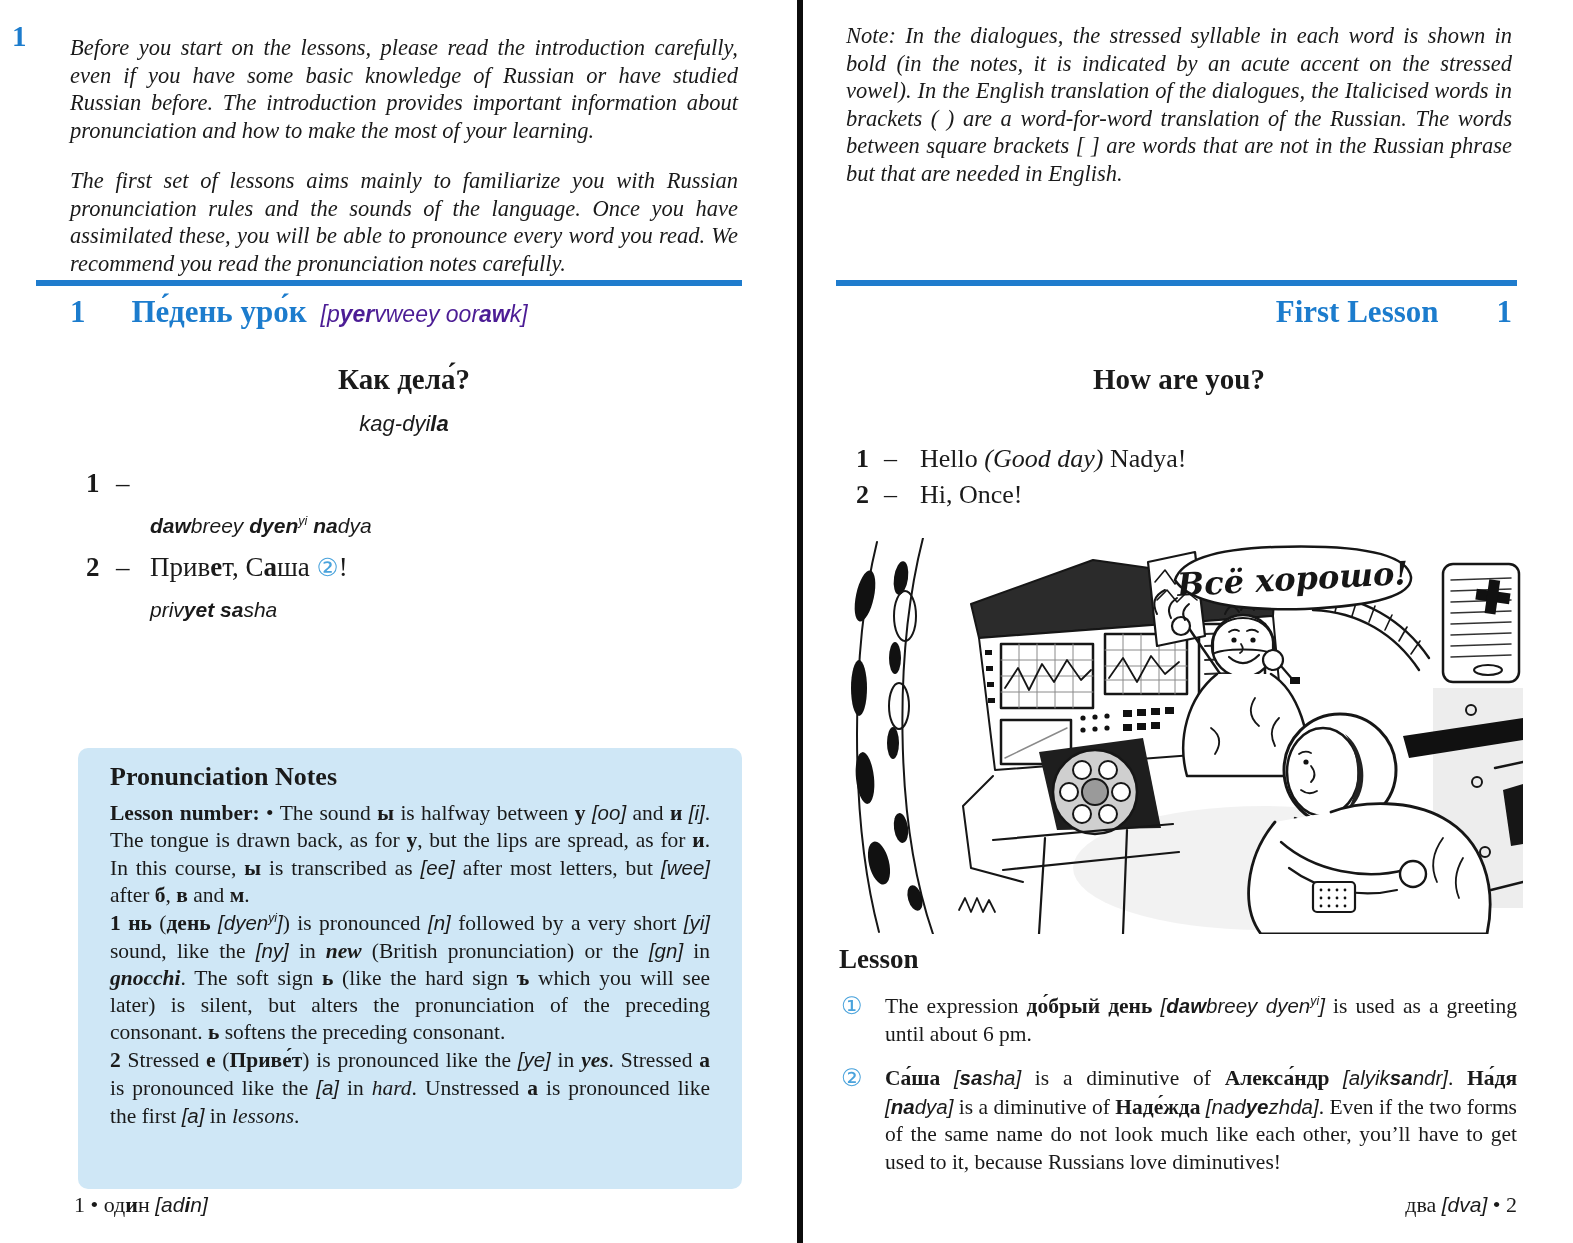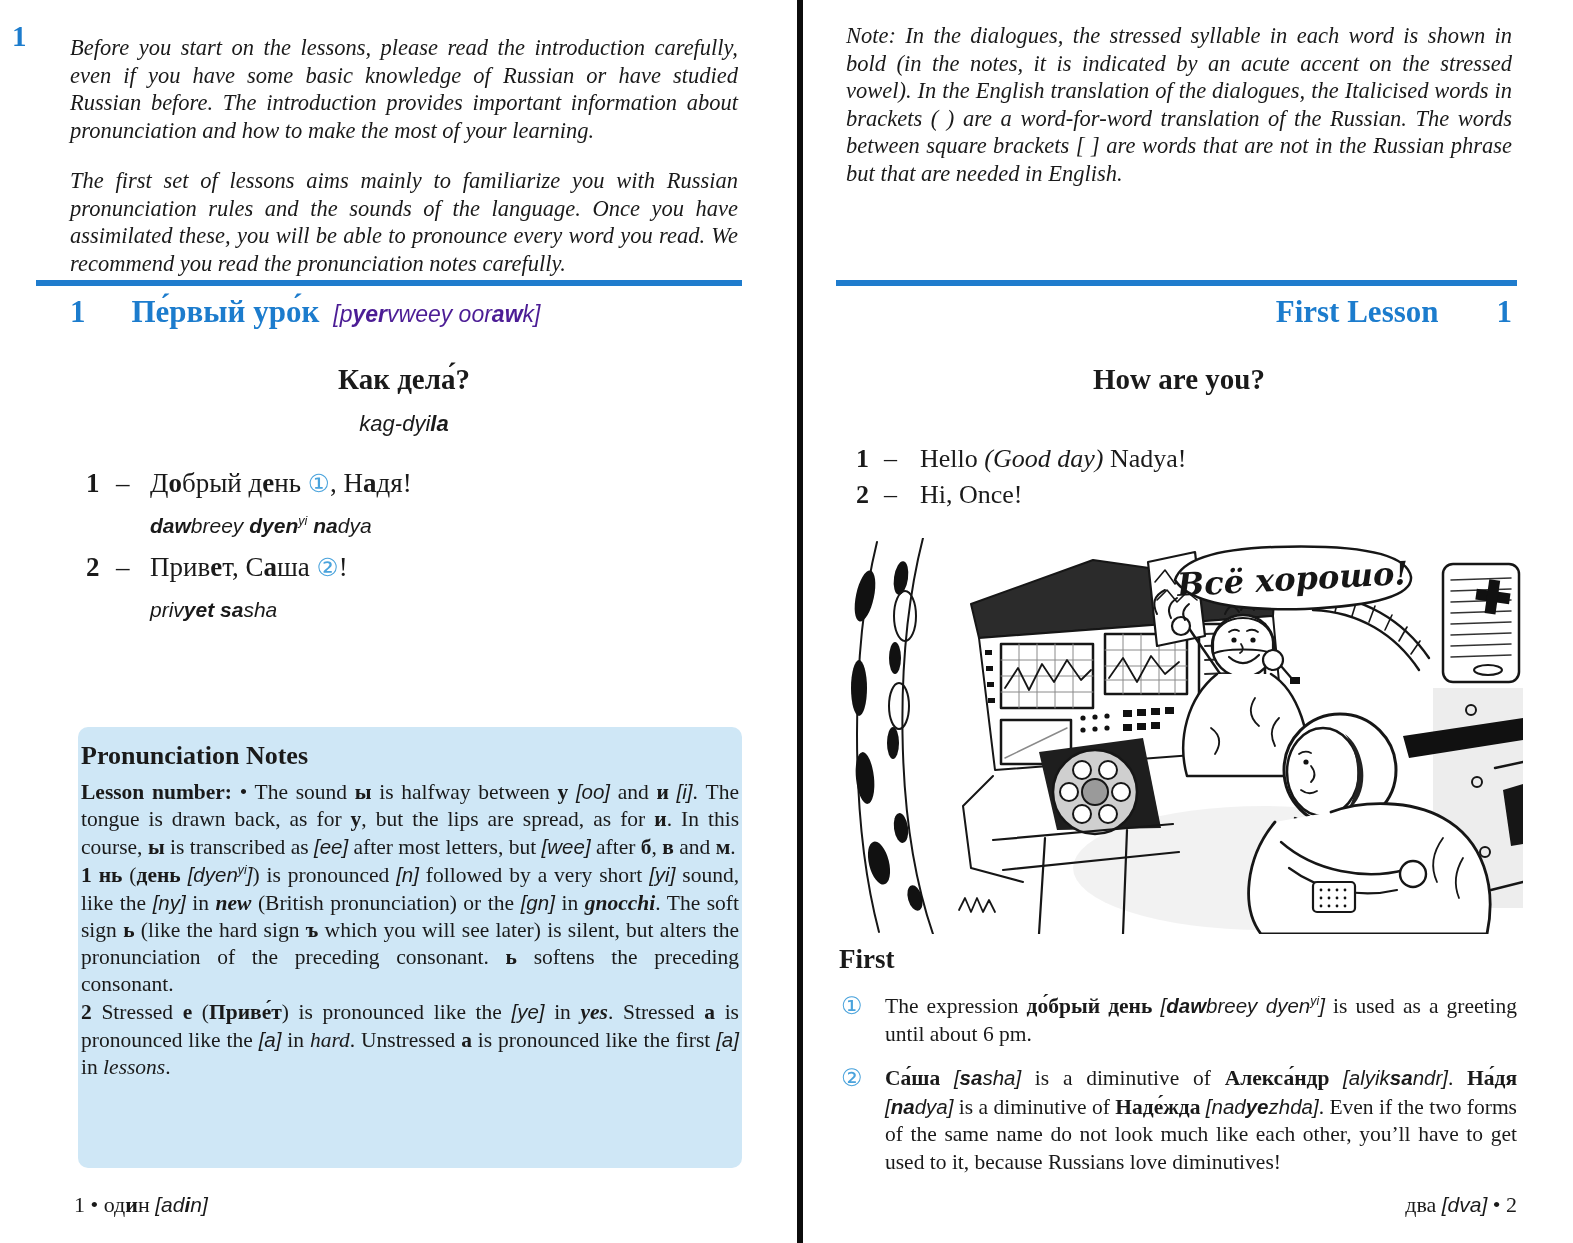--- a/index.html
+++ b/index.html
@@ -34,22 +34,22 @@
   .lh-tr b{font-weight:bold;}
 
   .subtitle{left:70px;top:363px;width:668px;text-align:center;font-weight:bold;font-size:29px;}
   .subtitle-tr{left:70px;top:411px;width:668px;text-align:center;font-size:22px;}
 
   .dlg{display:flex;align-items:baseline;font-size:27px;}
   .dlg .n{width:30px;font-weight:bold;flex-shrink:0;}
   .dlg .dash{width:34px;flex-shrink:0;}
   .dlg-tr{font-size:21px;}
 
-  .pron-box{left:78px;top:727px;width:664px;height:441px;background:#cfe7f6;border-radius:10px;
-            padding:12px 3px;box-sizing:border-box;}
+  .pron-box{left:78px;top:748px;width:664px;height:441px;background:#cfe7f6;border-radius:10px;
+            padding:12px 32px;box-sizing:border-box;}
   .pn-title{font-size:26px;font-weight:bold;margin:2px 0 7px 0;}
   .pn-intro{font-size:22px;font-style:italic;margin:0 0 2px 0;line-height:27px;}
   .pn-p{font-size:21.5px;line-height:27px;text-align:justify;margin:0;}
   .pn-p .tr{font-size:20.5px;}
 
   .footer-left{left:74px;top:1192px;font-size:22px;}
   .footer-right{left:43px;top:1192px;width:671px;text-align:right;font-size:22px;}
   .footer-left .tr,.footer-right .tr{font-size:21px;}
 
   
@@ -77,31 +77,30 @@
 
   <div class="abs intro">
     <p>Before you start on the lessons, please read the introduction carefully, even if you have some basic knowledge of Russian or have studied Russian before. The introduction provides important information about pronunciation and how to make the most of your learning.</p>
     <p>The first set of lessons aims mainly to familiarize you with Russian pronunciation rules and the sounds of the language. Once you have assimilated these, you will be able to pronounce every word you read. We recommend you read the pronunciation notes carefully.</p>
   </div>
 
   <div class="abs rule rule-left"></div>
 
   <div class="abs lesson-head">
     <span class="lh-num">1</span>
-    <span class="lh-title">Пе́рвый уро́к</span>
+    <span class="lh-title">Пе́день уро́к</span>
     <span class="lh-tr tr">[p<b>yer</b>vweey oor<b>aw</b>k]</span>
   </div>
 
   <div class="abs subtitle">Как дела́?</div>
   <div class="abs subtitle-tr tr">kag-dyi<b>la</b></div>
 
   <div class="abs dlg" style="left:86px;top:468px;">
     <span class="n">1</span>
     <span class="dash">–</span>
-    <span class="t">Д<b>о</b>брый д<b>е</b>нь <span class="circ">①</span>, Н<b>а</b>дя!</span>
   </div>
   <div class="abs dlg-tr tr" style="left:150px;top:514px;"><b>daw</b>breey <b>dyen</b><sup>yi</sup> <b>na</b>dya</div>
 
   <div class="abs dlg" style="left:86px;top:552px;">
     <span class="n">2</span>
     <span class="dash">–</span>
     <span class="t">Прив<b>е</b>т, С<b>а</b>ша <span class="circ">②</span>!</span>
   </div>
   <div class="abs dlg-tr tr" style="left:150px;top:598px;">priv<b>yet</b> <b>sa</b>sha</div>
 
@@ -338,21 +337,21 @@
       </g>
 
       <g>
         <path d="M332,42 Q342,12 432,9 Q562,5 568,39 Q570,66 462,71 Q352,74 332,42 Z" fill="#ffffff" stroke-width="2.5"></path>
         <path d="M322,52 q-16,8 -8,24 M334,60 q-12,8 -6,20 M346,66 q-9,7 -4,16" stroke-width="2"></path>
       </g>
     </g>
     <text x="450" y="52" text-anchor="middle" font-size="32" font-style="italic" font-weight="bold" font-family="DejaVu Serif, serif" fill="#161616" transform="rotate(-3 450 46)">Всё хорошо!</text>
   </svg>
 
-  <div class="abs notes-title">First</div>
+  <div class="abs notes-title">Lesson</div>
 
   <div class="abs note-item" style="top:992px;">
     <span class="note-glyph">①</span>
     <span class="note-text">The expression <b>до́брый день</b> <span class="tr">[<b>daw</b>breey dyen<sup>yi</sup>]</span> is used as a greeting until about 6 pm.</span>
   </div>
   <div class="abs note-item" style="top:1064px;">
     <span class="note-glyph">②</span>
     <span class="note-text"><b>Са́ша</b> <span class="tr">[<b>sa</b>sha]</span> is a diminutive of <b>Алекса́ндр</b> <span class="tr">[alyik<b>sa</b>ndr]</span>. <b>На́дя</b> <span class="tr">[<b>na</b>dya]</span> is a diminutive of <b>Наде́жда</b> <span class="tr">[nad<b>ye</b>zhda]</span>. Even if the two forms of the same name do not look much like each other, you’ll have to get used to it, because Russians love diminutives!</span>
   </div>
 

